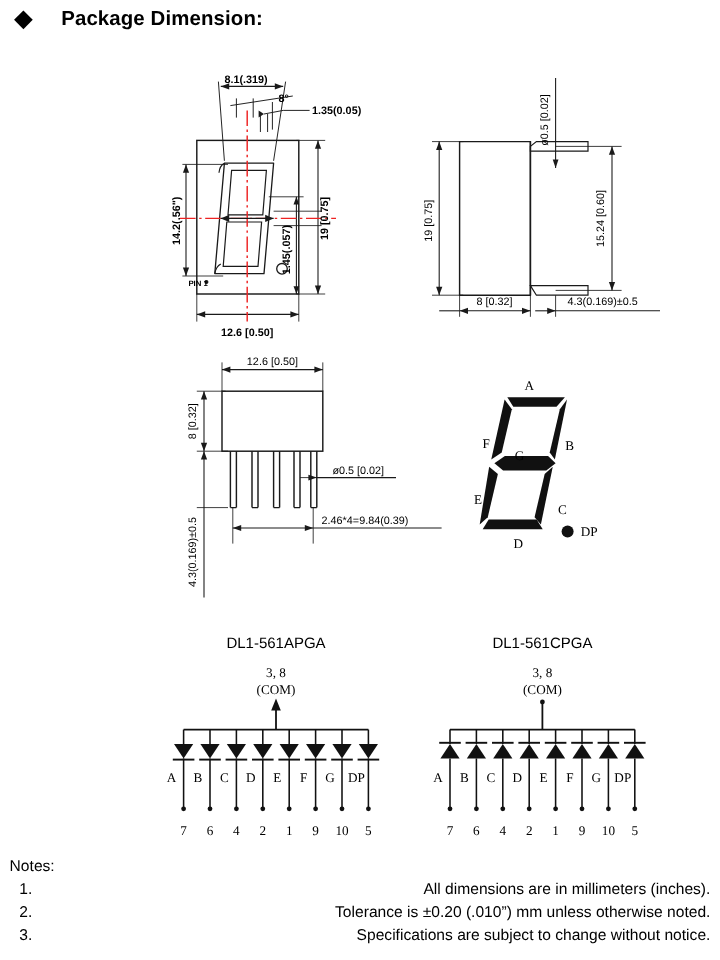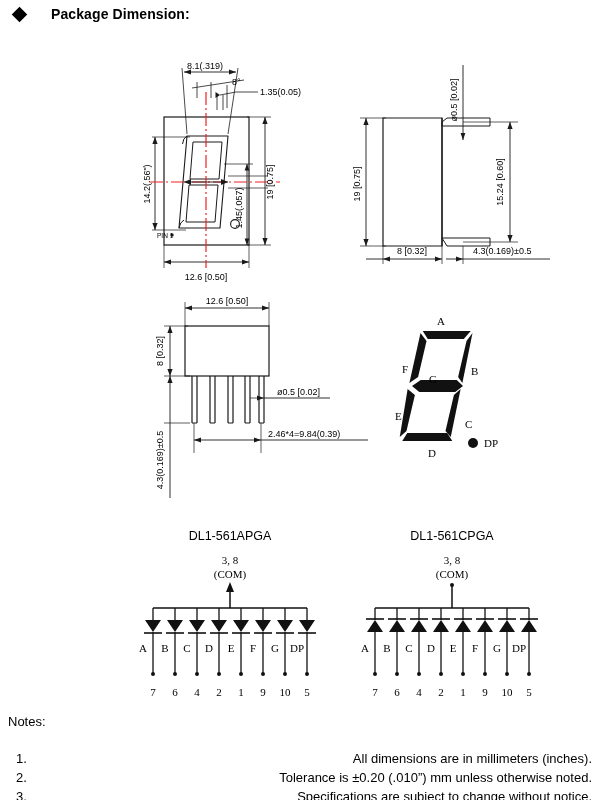--- a/index.html
+++ b/index.html
@@ -31,21 +31,21 @@
     align-items: center;
     gap: 11px;
   }
   .bullet-diamond {
     width: 11px;
     height: 11px;
     background: #000;
     transform: rotate(45deg);
   }
   .header-title {
-    font-size: 14px;
+    font-size: 17px;
     font-weight: bold;
     letter-spacing: .1px;
     font-family: "Liberation Sans", sans-serif;
     padding-left: 15px;
   }
 
   
   .draw {
     position: absolute;
   }
@@ -75,41 +75,41 @@
 
   
   .notes {
     position: absolute;
     left: 8px;
     top: 714px;
     width: 584px;
   }
   .notes-head {
     font-size: 13px;
-    margin-bottom: 20px;
+    margin-bottom: 2px;
   }
   .note-row {
     display: flex;
     font-size: 13px;
     line-height: 19px;
   }
   .note-num { width: 26px; flex: none; padding-left: 8px; box-sizing: border-box; }
   .note-txt { flex: 1; text-align: right; }
 </style>
 </head>
 <body>
 
 <div class="page">
 
   <div class="header">
     <span class="bullet-diamond"></span>
     <span class="header-title">Package Dimension:</span>
   </div>
 
-  <div class="draw" style="left:140px; top:52px;">
+  <div class="draw" style="left:140px; top:52px;font-weight:bold;">
     <svg width="230" height="235" viewBox="0 0 230 235">
       <g stroke="#1a1a1a" fill="none" stroke-width="1">
 
         <rect x="24" y="65" width="85" height="128" stroke-width="1.2"></rect>
 
         <path d="M47 84 L88 84 L80 176 L39 176 Z" stroke-width="1.1" fill="none" stroke-linejoin="round"></path>
         <path d="M53 90 L82 90 L79 127 L50 127 Z" stroke-width="1" fill="none"></path>
         <path d="M49 133 L78 133 L75 170 L46 170 Z" stroke-width="1" fill="none"></path>
 
         <path d="M47 84 Q43 86 42.5 92" stroke-width="1"></path>

